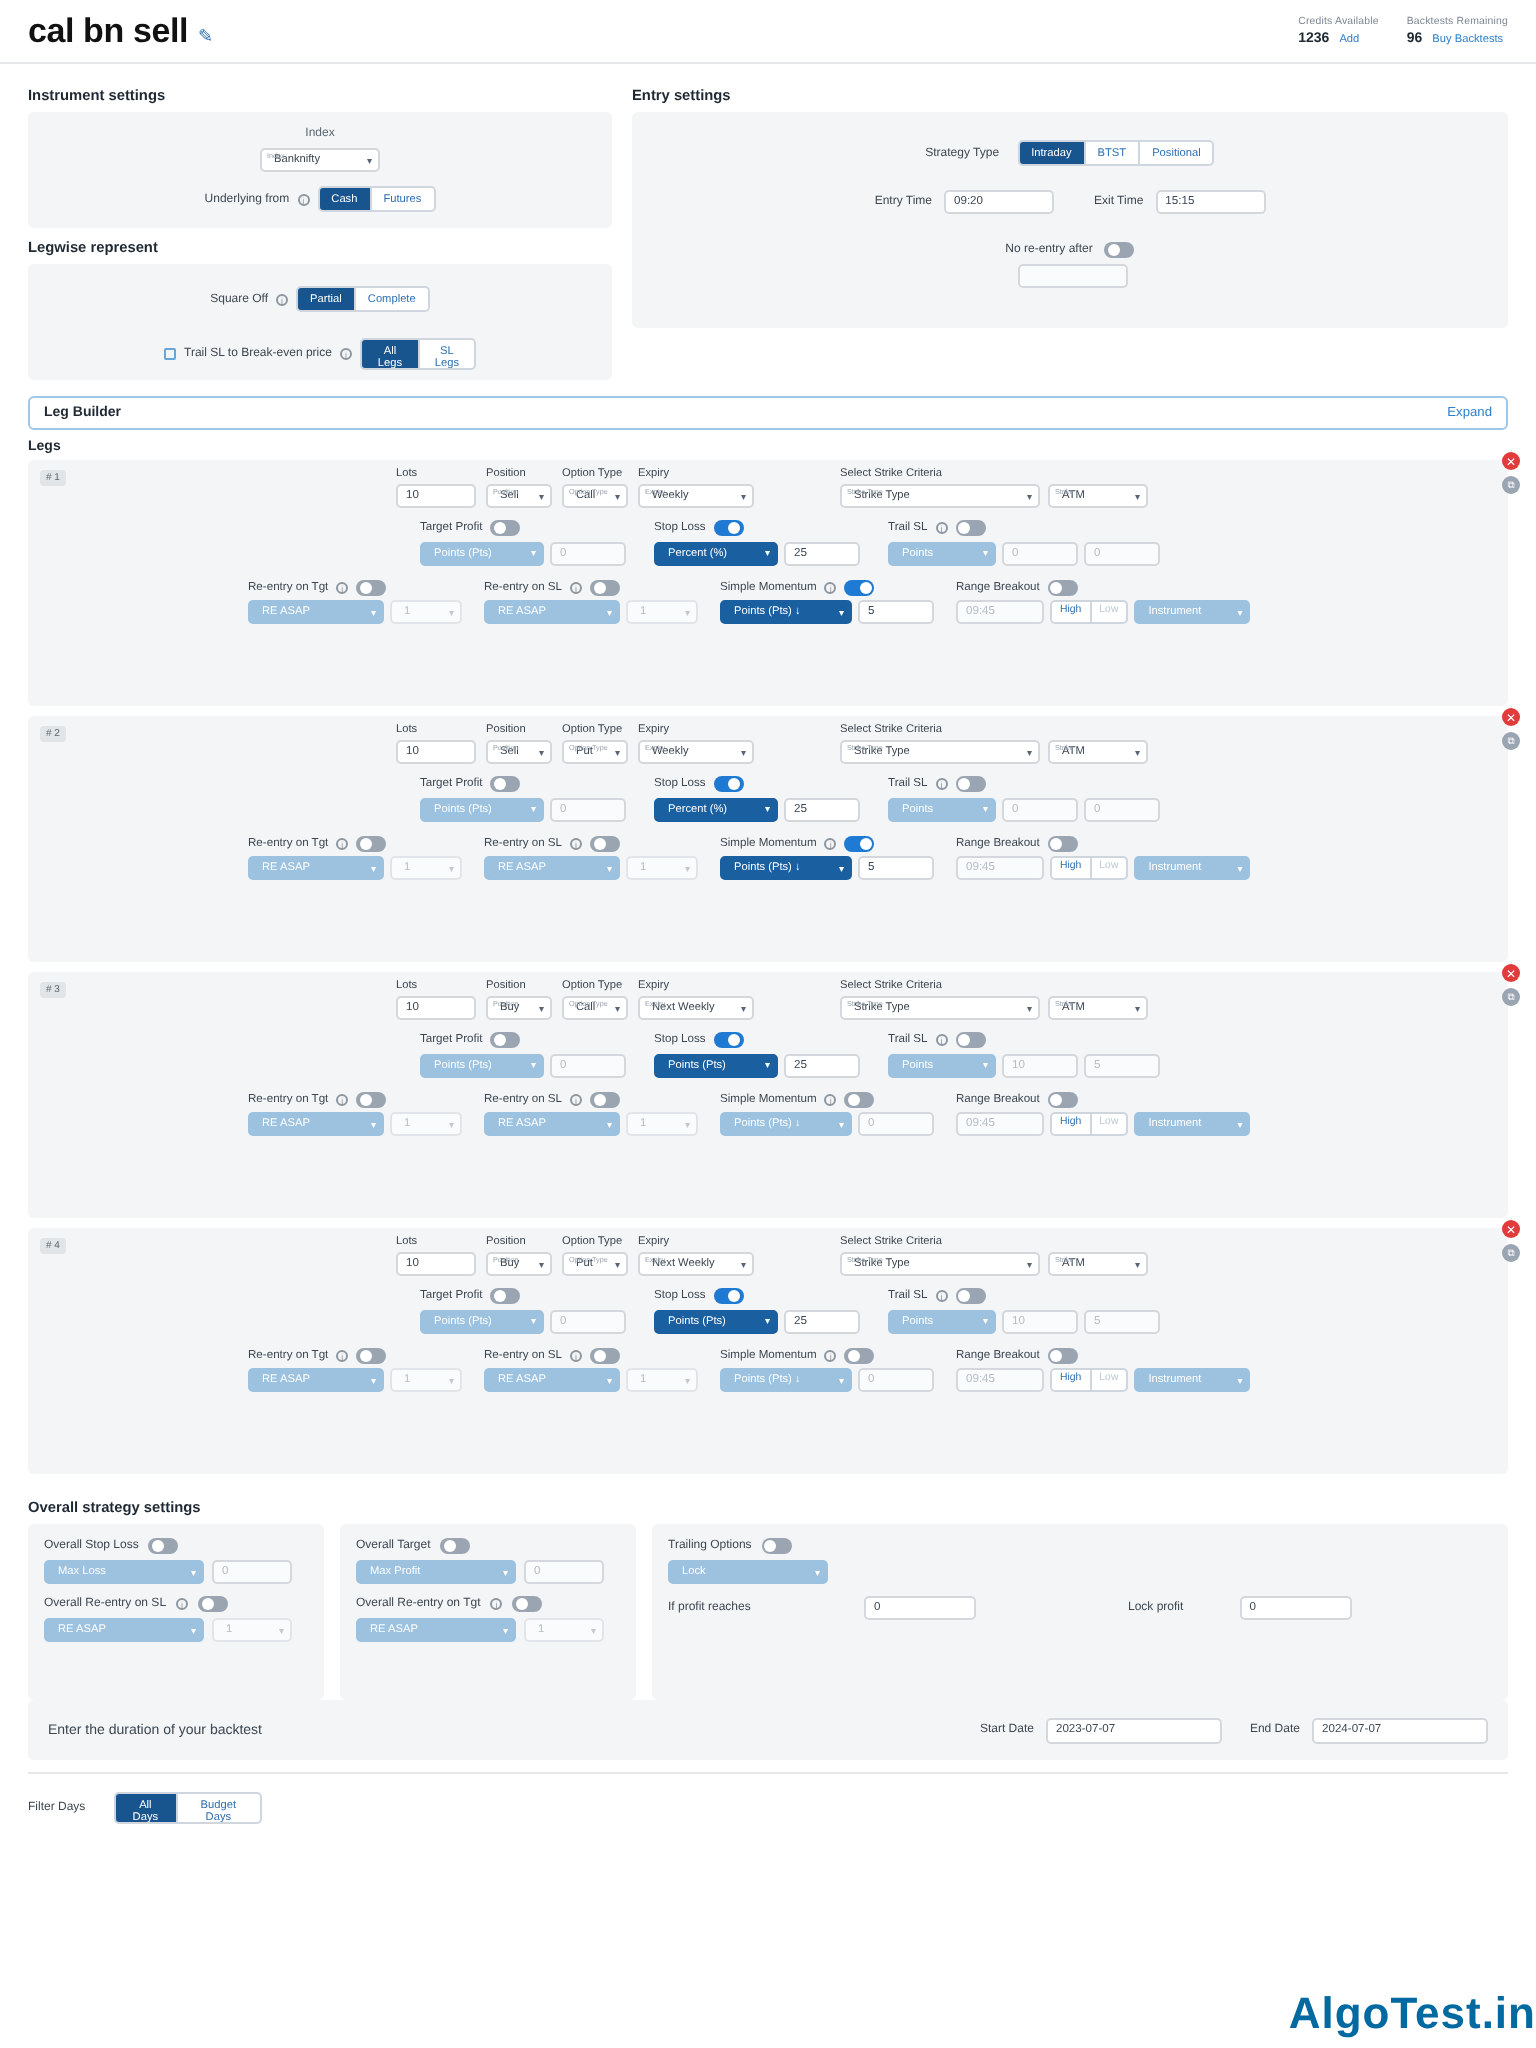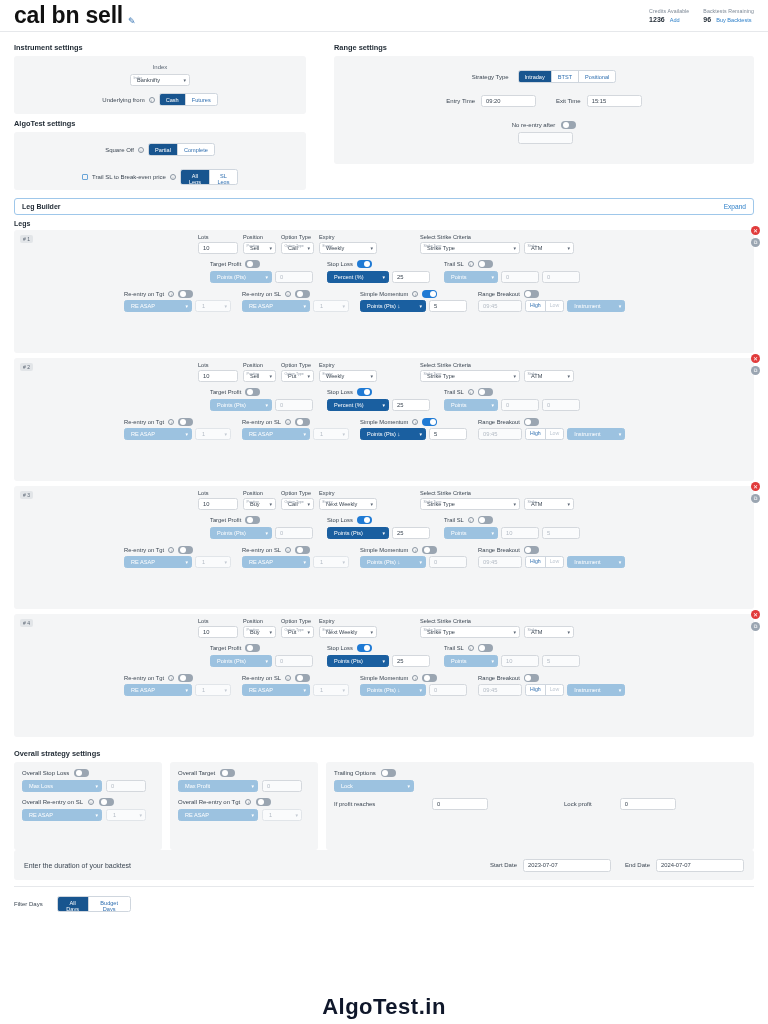--- a/index.html
+++ b/index.html
@@ -11,33 +11,33 @@
     font-size:8px;
     position:relative;
     overflow:hidden;
   }
   .topbar {
     height:32px; border-bottom:1px solid #e6e8eb;
     display:flex; align-items:center; padding:0 14px;
     justify-content:space-between;
   }
   .title-wrap { display:flex; align-items:flex-end; gap:5px; }
-  .page-title { font-size:23px; font-weight:bold; letter-spacing:-.2px; color:#111; }
+  .page-title { font-size:17px; font-weight:bold; letter-spacing:-.2px; color:#111; }
   .edit-icon { color:#2f6fb0; font-size:9px; margin-bottom:3px; cursor:pointer;}
   .credits { display:flex; gap:14px; }
   .credit-block { text-align:left; }
   .credit-label { font-size:5.2px; color:#7b8794; letter-spacing:.1px; display:block; }
   .credit-row { display:flex; align-items:baseline; gap:5px; margin-top:2px;}
   .credit-value { font-size:7px; font-weight:bold; color:#1f2933; }
   .credit-link { font-size:5.6px; color:#2f80c9; cursor:pointer; }
 
   .content { padding:6px 14px 0 14px; }
   .section-title { font-size:7.4px; font-weight:bold; color:#1f2933; margin:5px 0 4px 0; }
 
-  .two-col { display:flex; gap:28px; }
+  .two-col { display:flex; gap:10px; }
   .col-l { width:292px; }
   .col-r { flex:1; }
 
   .panel { background:#f4f5f6; border-radius:3px; }
 
   
   .inst-panel { height:58px; position:relative; }
   .center-label { font-size:6px; color:#5a6573; text-align:center; }
   .row-center { display:flex; justify-content:center; align-items:center; gap:5px; }
 
@@ -127,22 +127,22 @@
   .results-title { font-size:7.4px; font-weight:bold; }
   .disclaimer { font-size:4.6px; color:#e2452f; margin-left:185px; }
   .disclaimer a { color:#e2452f; text-decoration:underline; }
 
   .hr { height:1px; background:#e6e8eb; margin-top:6px; }
 
   .filter-row { display:flex; align-items:center; gap:14px; margin-top:9px; }
   .filter-row .lbl { font-size:6px; }
 
   .watermark {
-    position:absolute; left:0; right:0; bottom:4px; text-align:center;
-    font-size:22px; color:#0f172a; font-weight:bold; letter-spacing:.5px;
+    position:absolute; left:0; right:0; bottom:4px; text-align:right;
+    font-size:22px; color:#0369a1; font-weight:bold; letter-spacing:.5px;
   }
 </style>
 </head>
 <body>
 
 <div class="topbar">
   <div class="title-wrap">
     <span class="page-title">cal bn sell</span>
     <span class="edit-icon">✎</span>
   </div>
@@ -184,21 +184,21 @@
             <span class="lbl">Underlying from</span>
             <span class="info">i</span>
             <span class="seg">
               <div class="active">Cash</div>
               <div>Futures</div>
             </span>
           </div>
         </div>
       </div>
 
-      <div class="section-title">AlgoTest settings</div>
+      <div class="section-title">Legwise represent</div>
       <div class="panel legwise-panel">
         <div style="padding-top:11px;">
           <div class="row-center" style="gap:4px;">
             <span class="lbl">Square Off</span>
             <span class="info">i</span>
             <span class="seg">
               <div class="active">Partial</div>
               <div>Complete</div>
             </span>
           </div>
@@ -209,21 +209,21 @@
             <span class="seg" style="height:16px;">
               <div class="active" style="width:28px;">All Legs</div>
               <div style="width:28px;">SL Legs</div>
             </span>
           </div>
         </div>
       </div>
     </div>
 
     <div class="col-r">
-      <div class="section-title">Range settings</div>
+      <div class="section-title">Entry settings</div>
       <div class="panel entry-panel">
         <div style="padding-top:14px;">
           <div class="row-center" style="gap:9px;">
             <span class="lbl">Strategy Type</span>
             <span class="seg">
               <div class="active">Intraday</div>
               <div>BTST</div>
               <div>Positional</div>
             </span>
           </div>

